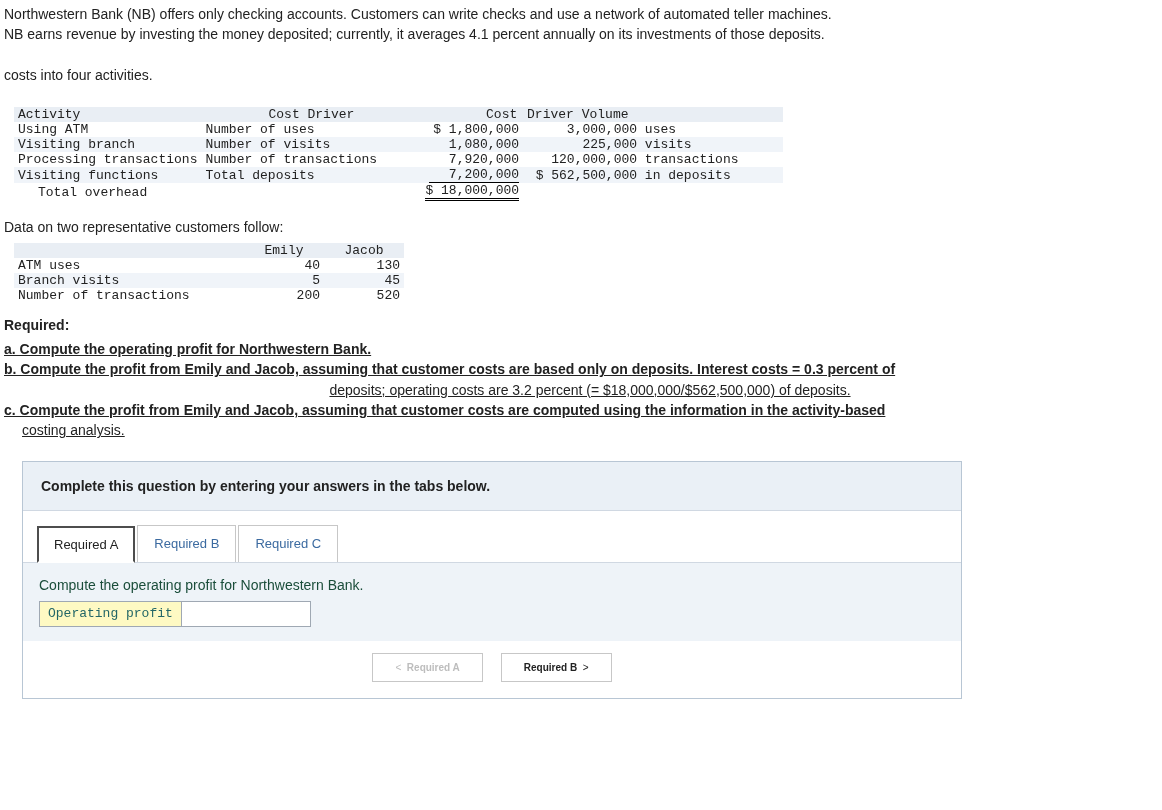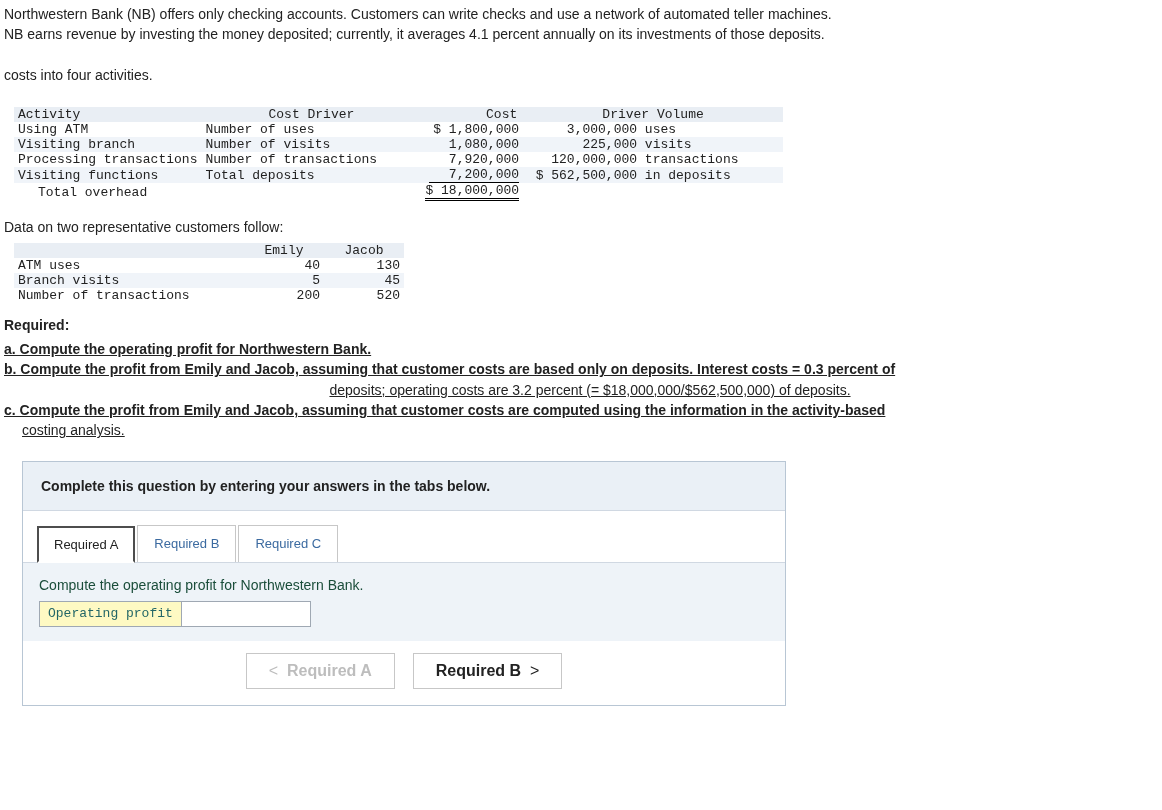--- a/index.html
+++ b/index.html
@@ -32,21 +32,21 @@
 
   .req-block { margin-top: 14px; }
   .req-block b { font-weight: bold; }
   .req-list { margin-top: 6px; line-height:1.45;text-decoration:underline;}
   .req-list .hang { padding-left: 18px; text-indent:-18px;}
 
   .answer-area {
     border: 1px solid #b8c6d4;
     background: #f3f6fb;
     margin: 20px 10px 0 18px;
-    width: 764px;
+    width: 940px;
   }
   .instr {
     padding: 16px 18px;
     font-weight: bold;
     color: #222;
     background:#eaf0f6;
     border-bottom:1px solid #d0d8e2;
     font-size:14px;
   }
   .tabs-wrap { background:#fff; padding: 14px 0 0 14px; border-bottom:1px solid #d0d8e2;}
@@ -93,21 +93,21 @@
     font-size: 13px;
   }
   .nav-btns {
     display:flex; justify-content:center; gap:18px;
     padding: 12px 0 16px 0;
     background:#fff;
   }
   .nav-btn {
     border:1px solid #c7c7c7;
     background:#fff;
-    font-size:16px;
+    font-size:10px;
     padding:8px 22px;
     font-weight:bold;
     color:#222;
   }
   .nav-btn.disabled { color:#bdbdbd; }
   .chev { font-weight:normal;}
 </style>
 </head>
 <body>
 
@@ -117,21 +117,21 @@
   <br>
   <span>costs into four activities.</span>
 </div>
 
 <table class="mono-table">
   <tbody>
       <tr class="hdr">
     <td style="text-align:left;"><span>Activity</span></td>
     <td style="text-align:center; min-width:220px;"><span>Cost Driver</span></td>
     <td style="text-align:center;"><span class="cost-col">Cost</span></td>
-    <td style="text-align:center; min-width:260px;"><span>Driver Volume</span></td>
+    <td style="text-align:left; min-width:260px;"><span>Driver Volume</span></td>
   </tr>
   <tr>
     <td><span>Using ATM</span></td>
     <td><span>Number of uses</span></td>
     <td class="num"><span class="cost-col">$ 1,800,000</span></td>
     <td><span class="vol-col">3,000,000</span><span> uses</span></td>
   </tr>
   <tr class="row-shade">
     <td><span>Visiting branch</span></td>
     <td><span>Number of visits</span></td>

